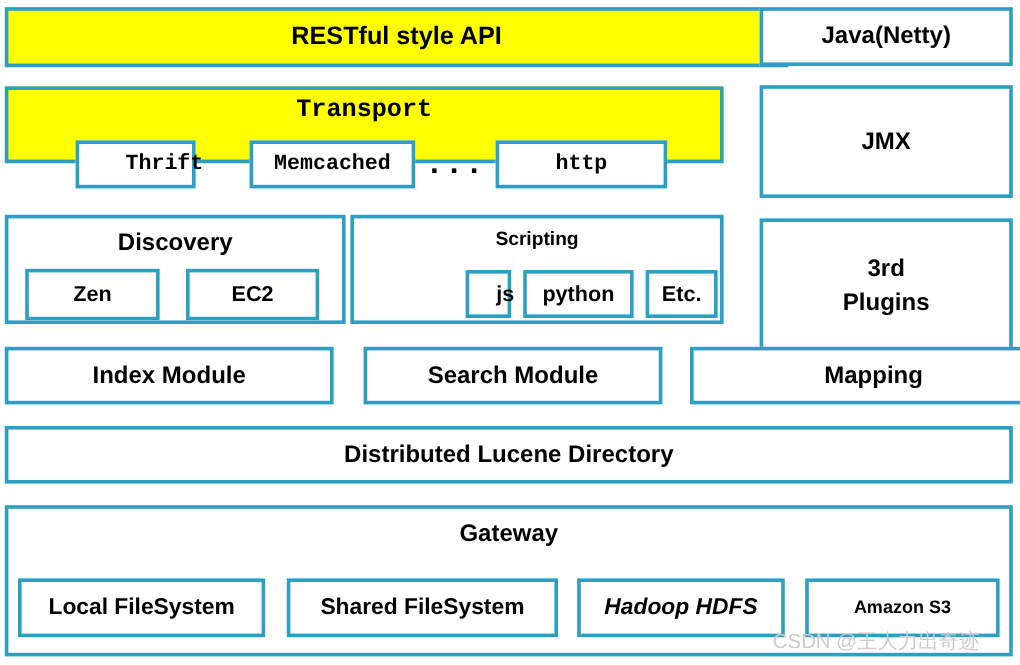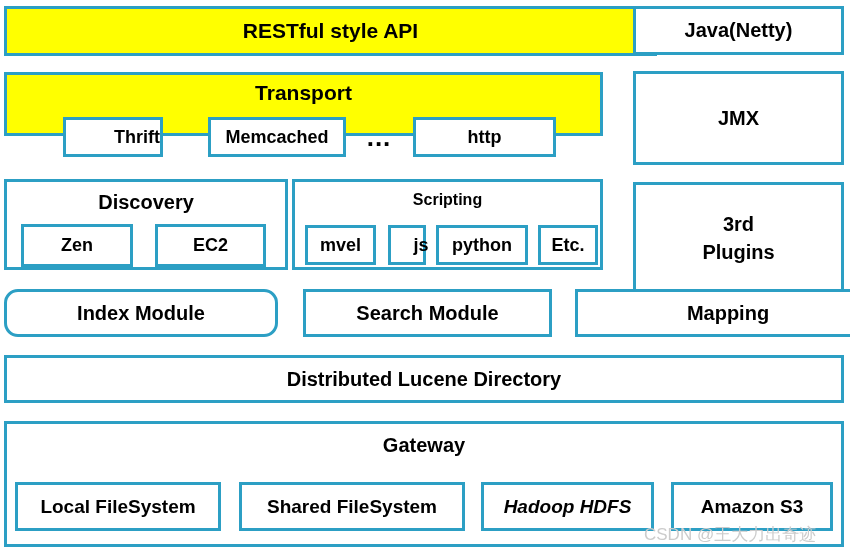--- a/index.html
+++ b/index.html
@@ -25,21 +25,21 @@
   .bx.yellow{background:var(--highlight-yellow);}
   .panel{display:block;}
   .panel .hdr{
     position:absolute;left:0;right:0;text-align:center;
     font-weight:bold;color:var(--text-black);
   }
   
   .p-restful{left:4px;top:6px;width:653px;height:50px;font-size:21px;}
   .p-java{left:633px;top:6px;width:211px;height:49px;font-size:20px;}
   
-  .p-transport{left:4px;top:72px;width:599px;height:64px;}
+  .p-transport{left:4px;top:72px;width:599px;height:64px;font-family:Liberation Mono, monospace;}
   .p-transport .hdr{top:6px;font-size:21px;}
   .p-thrift{left:56px;top:42px;width:100px;height:40px;font-size:18px;padding-left:48px;}
   .p-memcached{left:201px;top:42px;width:138px;height:40px;font-size:18px;}
   .dots{position:absolute;left:344px;top:42px;width:56px;height:40px;
         display:flex;align-items:center;justify-content:center;
         font-weight:bold;font-size:26px;letter-spacing:1px;}
   .dots span{line-height:0;}
   .p-http{left:406px;top:42px;width:143px;height:40px;font-size:18px;}
   .p-jmx{left:633px;top:71px;width:211px;height:94px;font-size:20px;}
   
@@ -49,32 +49,32 @@
   .p-ec2{left:148px;top:42px;width:111px;height:43px;font-size:18px;}
   .p-scripting{left:292px;top:179px;width:311px;height:91px;}
   .p-scripting .hdr{top:9px;font-size:16px;}
   .p-mvel{left:10px;top:43px;width:71px;height:40px;font-size:18px;}
   .p-js{left:93px;top:43px;width:38px;height:40px;font-size:18px;padding-left:28px;}
   .p-python{left:141px;top:43px;width:92px;height:40px;font-size:18px;}
   .p-etc{left:243px;top:43px;width:60px;height:40px;font-size:18px;}
   .p-plugins{left:633px;top:182px;width:211px;height:112px;font-size:20px;
              white-space:pre-line;line-height:1.4;}
   
-  .p-index{left:4px;top:289px;width:274px;height:48px;font-size:20px;border-radius:14px;}
+  .p-index{left:4px;top:289px;width:274px;height:48px;font-size:20px;}
   .p-search{left:303px;top:289px;width:249px;height:48px;font-size:20px;}
   .p-mapping{left:575px;top:289px;width:306px;height:48px;font-size:20px;}
   
   .p-lucene{left:4px;top:355px;width:840px;height:48px;font-size:20px;}
   
   .p-gateway{left:4px;top:421px;width:840px;height:126px;}
   .p-gateway .hdr{top:10px;font-size:20px;}
   .p-localfs{left:8px;top:58px;width:206px;height:49px;font-size:19px;}
   .p-sharedfs{left:232px;top:58px;width:226px;height:49px;font-size:19px;}
   .p-hdfs{left:474px;top:58px;width:173px;height:49px;font-size:19px;font-style:italic;}
-  .p-s3{left:664px;top:58px;width:162px;height:49px;font-size:19px;}
+  .p-s3{left:664px;top:58px;width:162px;height:49px;font-size:15px;}
   
   .watermark{
     position:absolute;left:644px;top:523px;z-index:5;
     font-size:17px;color:var(--watermark-gray);
     font-weight:normal;white-space:nowrap;
   }
 </style>
 </head>
 <body>
 
@@ -111,23 +111,20 @@
     <div class="bx p-zen">
       <span>Zen</span>
     </div>
     <div class="bx p-ec2">
       <span>EC2</span>
     </div>
   </div>
 
   <div class="bx panel p-scripting">
     <div class="hdr">Scripting</div>
-    <div class="bx p-mvel">
-      <span>mvel</span>
-    </div>
     <div class="bx p-js">
       <span>js</span>
     </div>
     <div class="bx p-etc">
       <span>Etc.</span>
     </div>
     <div class="bx p-python">
       <span>python</span>
     </div>
   </div>

